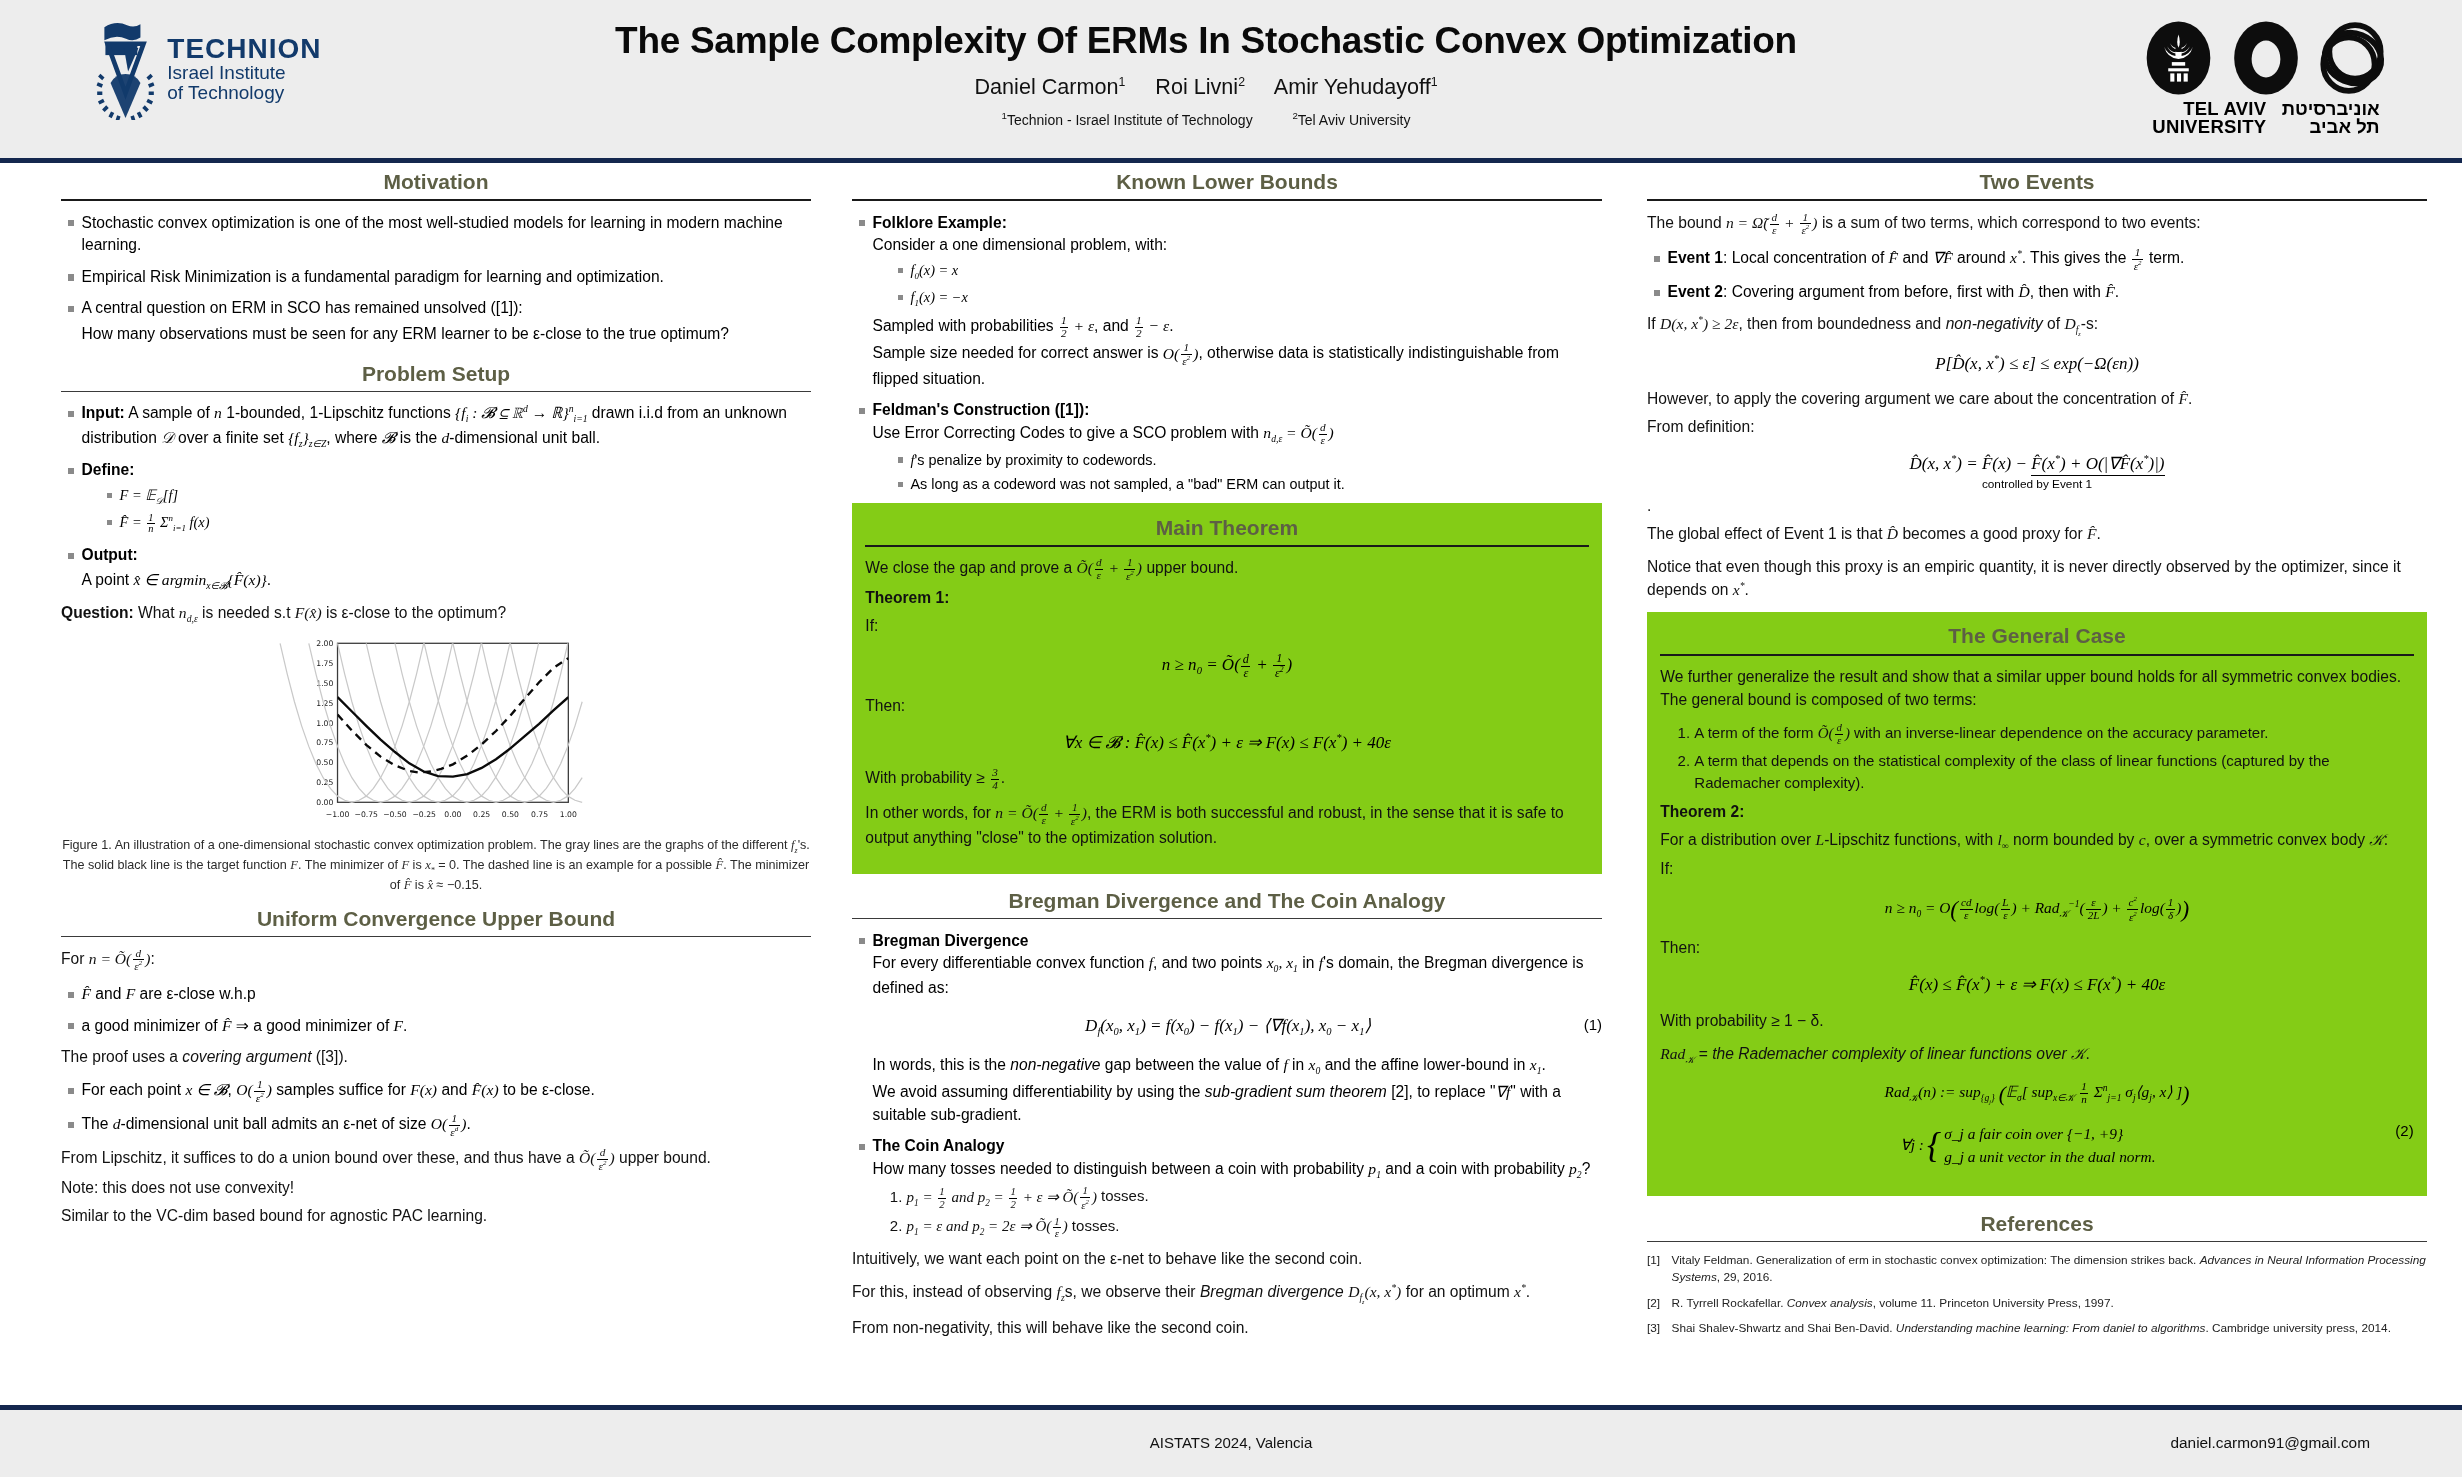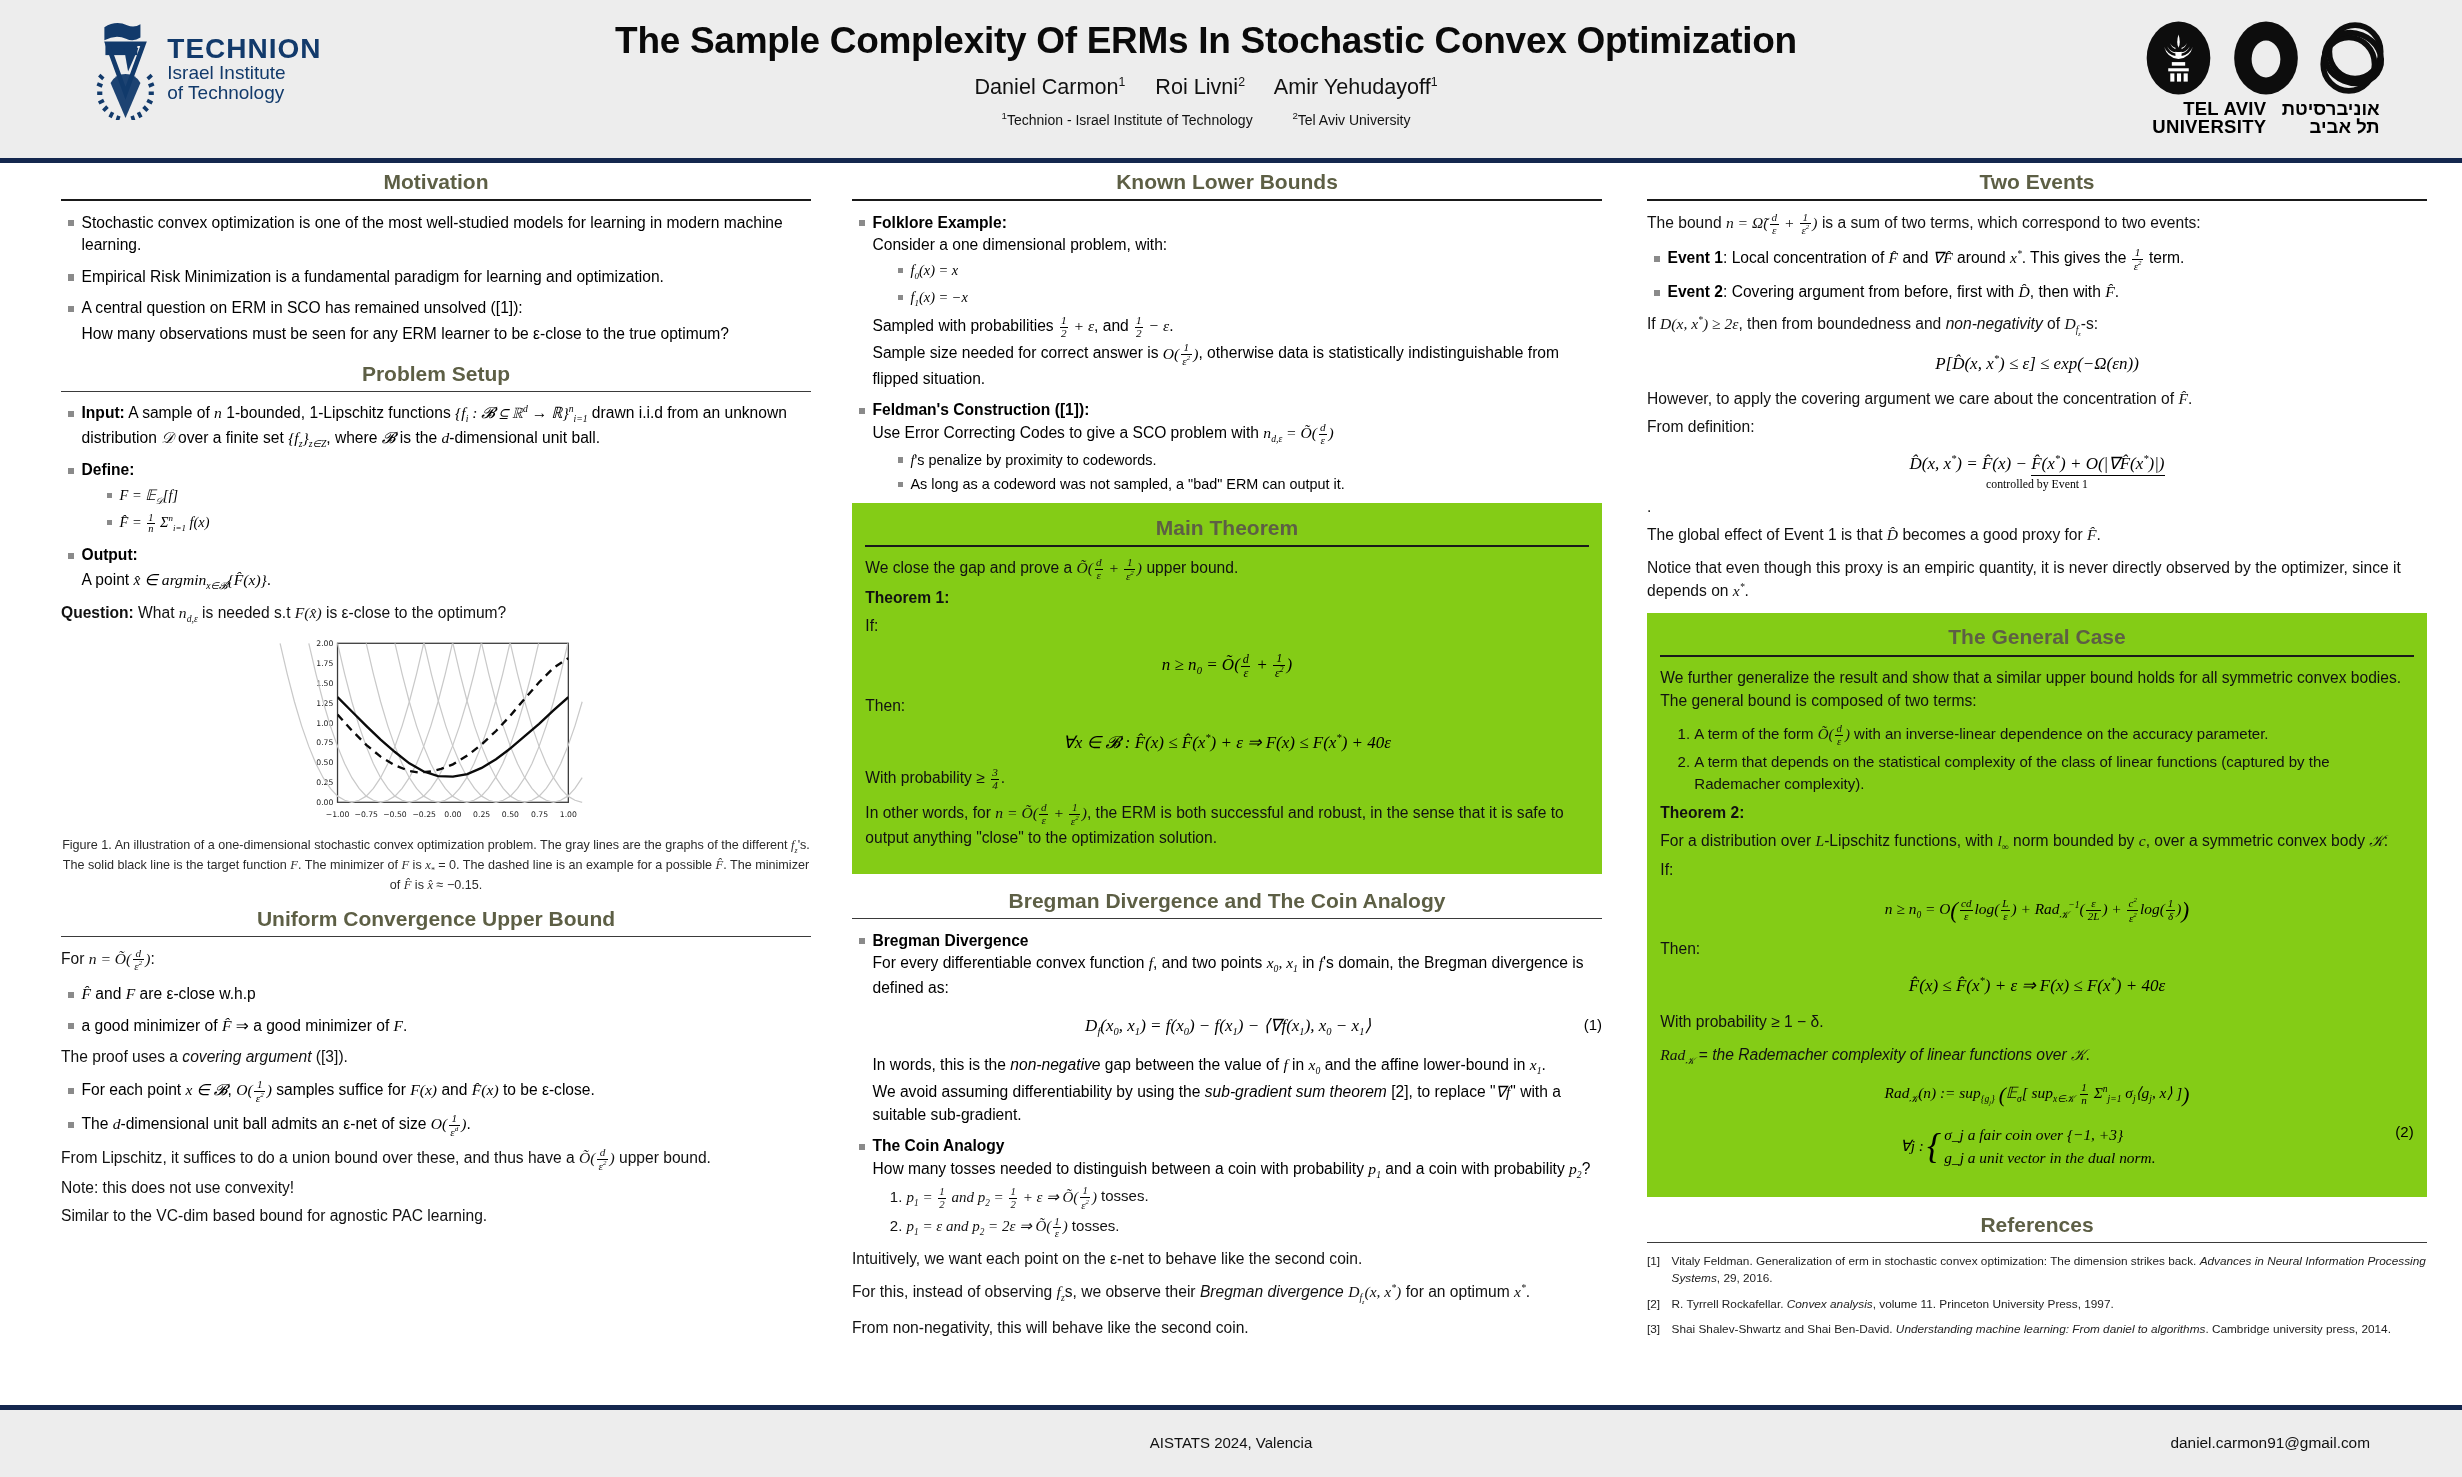--- a/index.html
+++ b/index.html
@@ -96,21 +96,21 @@
   .ref .txt{flex:1;}
 
   
   .footer{
     position:absolute;left:0;bottom:0;width:2462px;height:73px;
     background:#ededed;border-top:5.1px solid #14274e;box-sizing:border-box;
   }
   .footer .mid{position:absolute;left:0;top:23.6px;width:2462px;text-align:center;font-size:15px;color:#111;}
   .footer .right{position:absolute;right:92px;top:23.6px;font-size:15.4px;color:#111;}
   .underbrace{border-bottom:1.5px solid #000;padding-bottom:1.5px;}
-  .ubtext{display:block;text-align:center;font-size:11.8px;font-family:Liberation Serif, serif;margin-top:3.1px;}
+  .ubtext{display:block;text-align:center;font-size:11.8px;font-family:Liberation Sans, sans-serif;margin-top:3.1px;}
 </style>
 </head>
 <body>
 
 <div class="poster">
 
   <div class="header">
 
     <div class="tech-wrap">
       <svg class="tech-mark" viewBox="0 0 118 200">
@@ -488,21 +488,21 @@
         </div>
         <div class="eq small">
           <span class="mth">Rad<sub class="s">𝒦</sub>(n) := sup<sub class="s">{g<sub class="s">j</sub>}</sub> <span style="font-size:1.4em;vertical-align:-0.18em">(</span><span class="mthu">𝔼</span><sub class="s">σ</sub>[ sup<sub class="s">x∈𝒦</sub> <span class="frac"><span class="num">1</span><span class="den">n</span></span> Σ<sup class="s">n</sup><sub class="s">j=1</sub> σ<sub class="s">j</sub>⟨g<sub class="s">j</sub>, x⟩ ]<span style="font-size:1.4em;vertical-align:-0.18em">)</span></span>
         </div>
         <div class="eq small" style="position:relative;margin-top:15.4px">
           <span class="eqnum">(2)</span>
           <span class="mth" style="display:inline-flex;align-items:center;gap:3.1px;">
             <span>∀j :</span>
             <span style="font-size:2.3em;line-height:0.8;font-weight:300;">{</span>
             <span style="display:inline-block;text-align:left;line-height:1.5;">
-              <span style="display:block">σ_j a fair coin over {−1, +3}</span>
+              <span style="display:block">σ_j a fair coin over {−1, +9}</span>
               <span style="display:block">g_j a unit vector in the dual norm.</span>
             </span>
           </span>
         </div>
       </div>
 
       <div class="sec">
         <div class="sec-hd">References</div>
         <div class="sec-rule thin"></div>
         <div class="refs">

